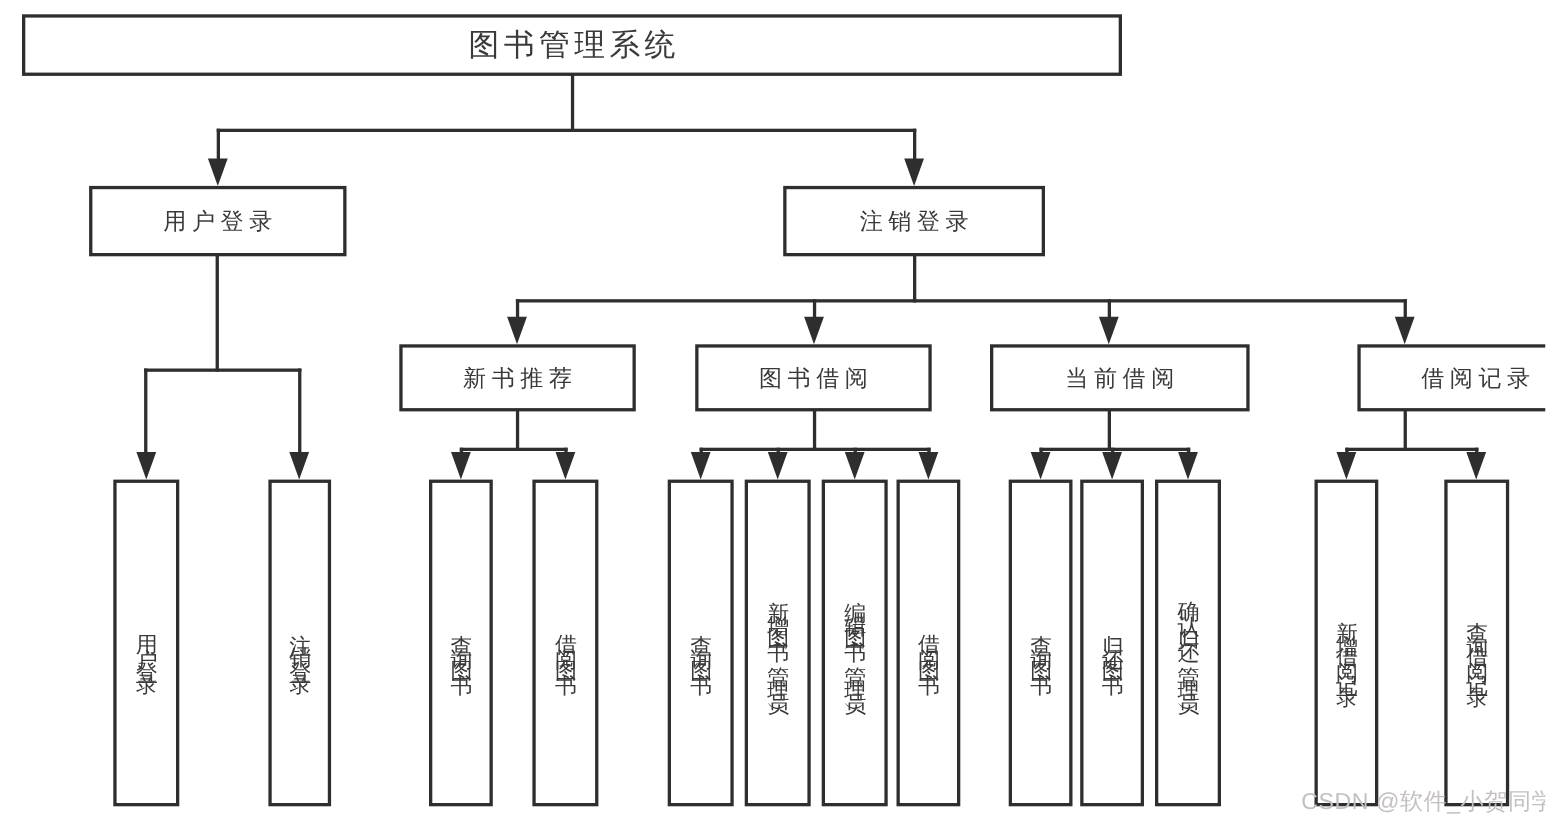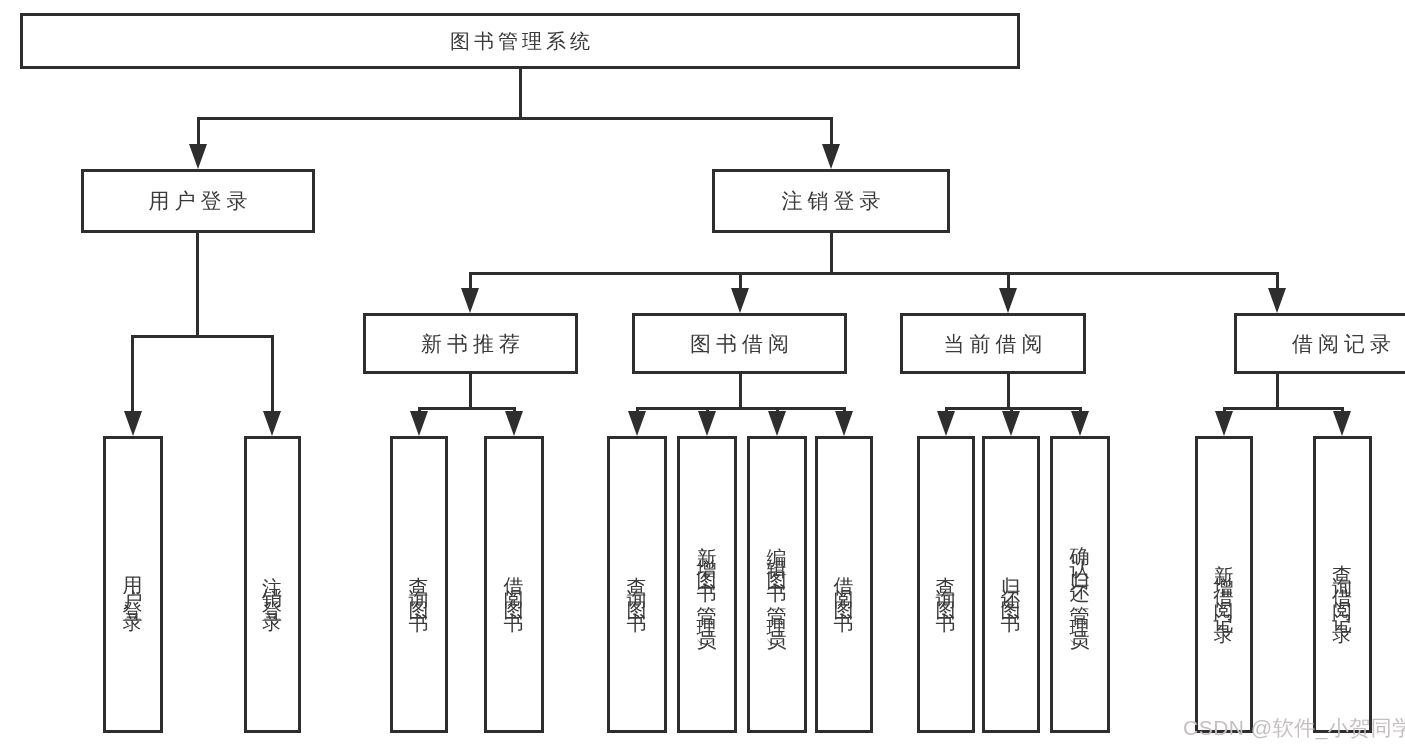--- a/index.html
+++ b/index.html
@@ -23,21 +23,21 @@
     background:#fff;
     display:flex;align-items:center;justify-content:center;
     color:var(--text);
   }
   .node-h{
     font-size:21px;
     letter-spacing:5px;
     text-indent:5px; 
     white-space:nowrap;
   }
-  .node-title{font-size:20px;letter-spacing:4px;text-indent:4px;}
+  .node-title{font-size:28px;letter-spacing:4px;text-indent:4px;}
   .leaf span{
     writing-mode:vertical-rl;
     text-orientation:mixed;
     font-size:20px;
     letter-spacing:12px;
     line-height:1;
     color:var(--text);
   }
   .vline,.hline{position:absolute;background:var(--line);}
   .vline{width:3px;}
@@ -89,21 +89,21 @@
   <div class="vline" style="left:739px;top:272px;height:18px"></div>
   <div class="vline" style="left:1007px;top:272px;height:18px"></div>
   <div class="vline" style="left:1276px;top:272px;height:18px"></div>
   <div class="arrow" style="left:461px;top:288px"></div>
   <div class="arrow" style="left:731px;top:288px"></div>
   <div class="arrow" style="left:999px;top:288px"></div>
   <div class="arrow" style="left:1268px;top:288px"></div>
 
   <div class="node node-h" style="left:632px;top:313px;width:215px;height:61px">图书借阅</div>
   <div class="node node-h" style="left:363px;top:313px;width:215px;height:61px">新书推荐</div>
-  <div class="node node-h" style="left:900px;top:313px;width:186px;height:61px">当前借阅</div>
+  <div class="node node-h" style="left:900px;top:313px;width:236px;height:61px">当前借阅</div>
   <div class="node node-h" style="left:1234px;top:313px;width:215px;height:61px">借阅记录</div>
 
   <div class="vline" style="left:469px;top:373px;height:37px"></div>
   <div class="vline" style="left:739px;top:373px;height:37px"></div>
   <div class="vline" style="left:1007px;top:373px;height:37px"></div>
   <div class="vline" style="left:1276px;top:373px;height:37px"></div>
 
   <div class="hline" style="left:418px;top:407px;width:98px"></div>
   <div class="hline" style="left:636px;top:407px;width:210px"></div>
   <div class="hline" style="left:945px;top:407px;width:137px"></div>

